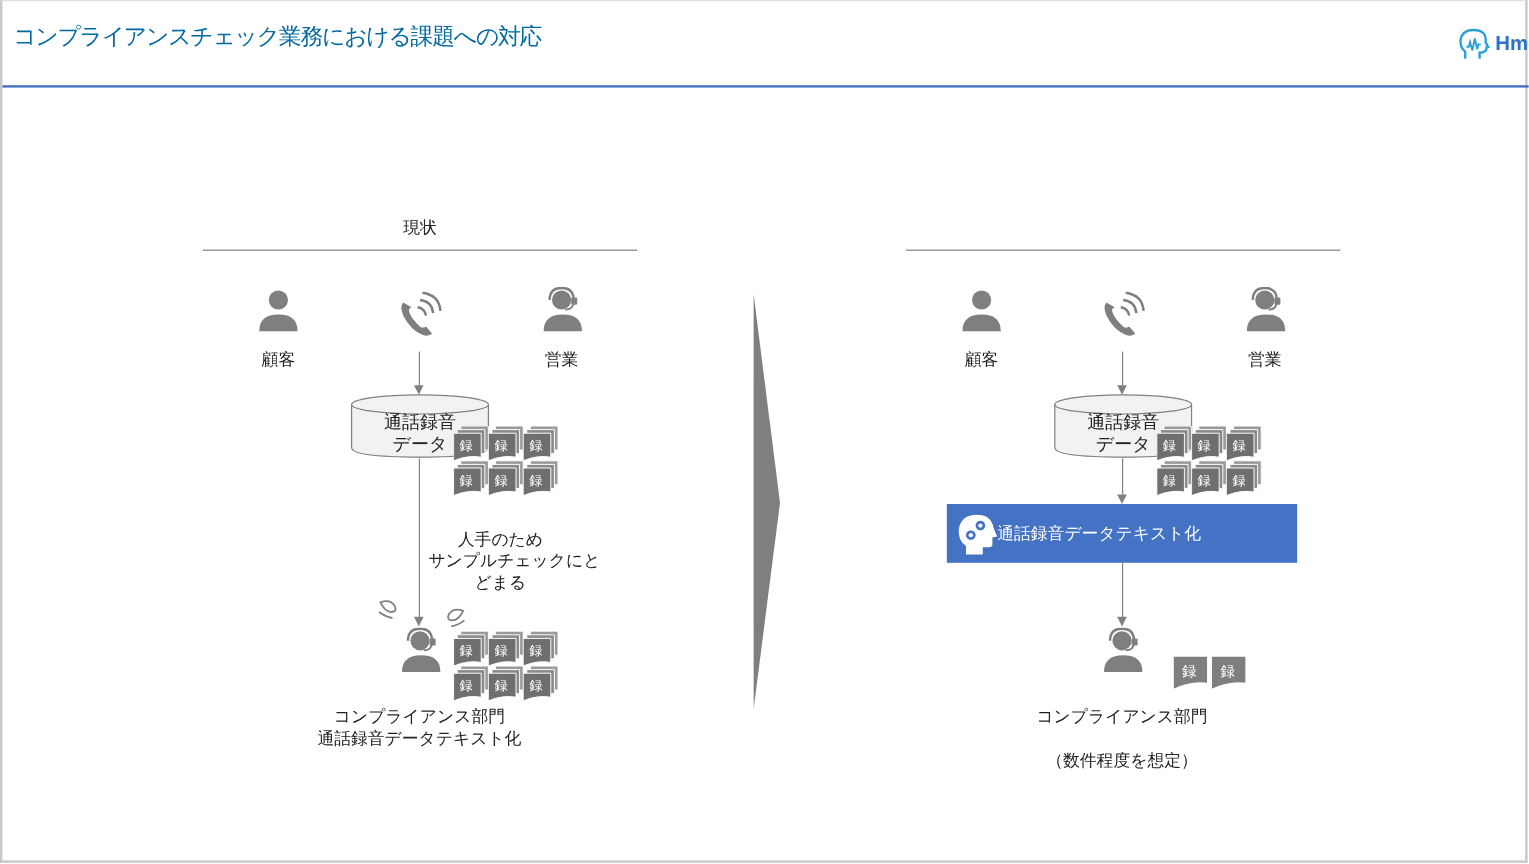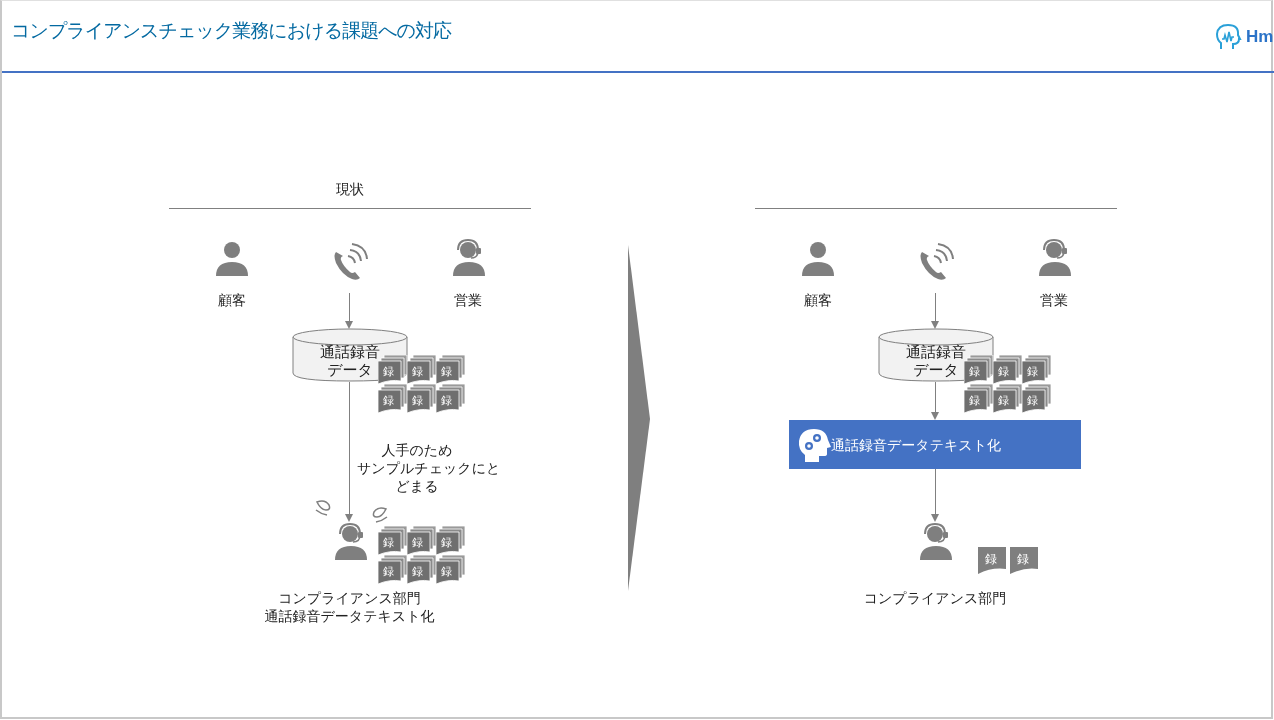--- a/index.html
+++ b/index.html
@@ -324,14 +324,15 @@
     <span style="position:absolute; left:7px; top:4px; font-size:12px; color:#fff;">録</span>
   </div>
   <div class="doc" style="left:1008px; top:546px;">
     <svg width="28" height="27" viewBox="0 0 28 27">
         <path d="M0 0 L28 0 L28 22 Q14 20 0 27 Z" fill="#7f7f7f"></path>
       </svg>
     <span style="position:absolute; left:7px; top:4px; font-size:12px; color:#fff;">録</span>
   </div>
 
   <div class="label" style="left:785px; top:588px; width:296px;">コンプライアンス部門</div>
+  <div class="label" style="left:785px; top:624px; width:296px;">（数件程度を想定）</div>
 
 </div>
 
 </body></html>

